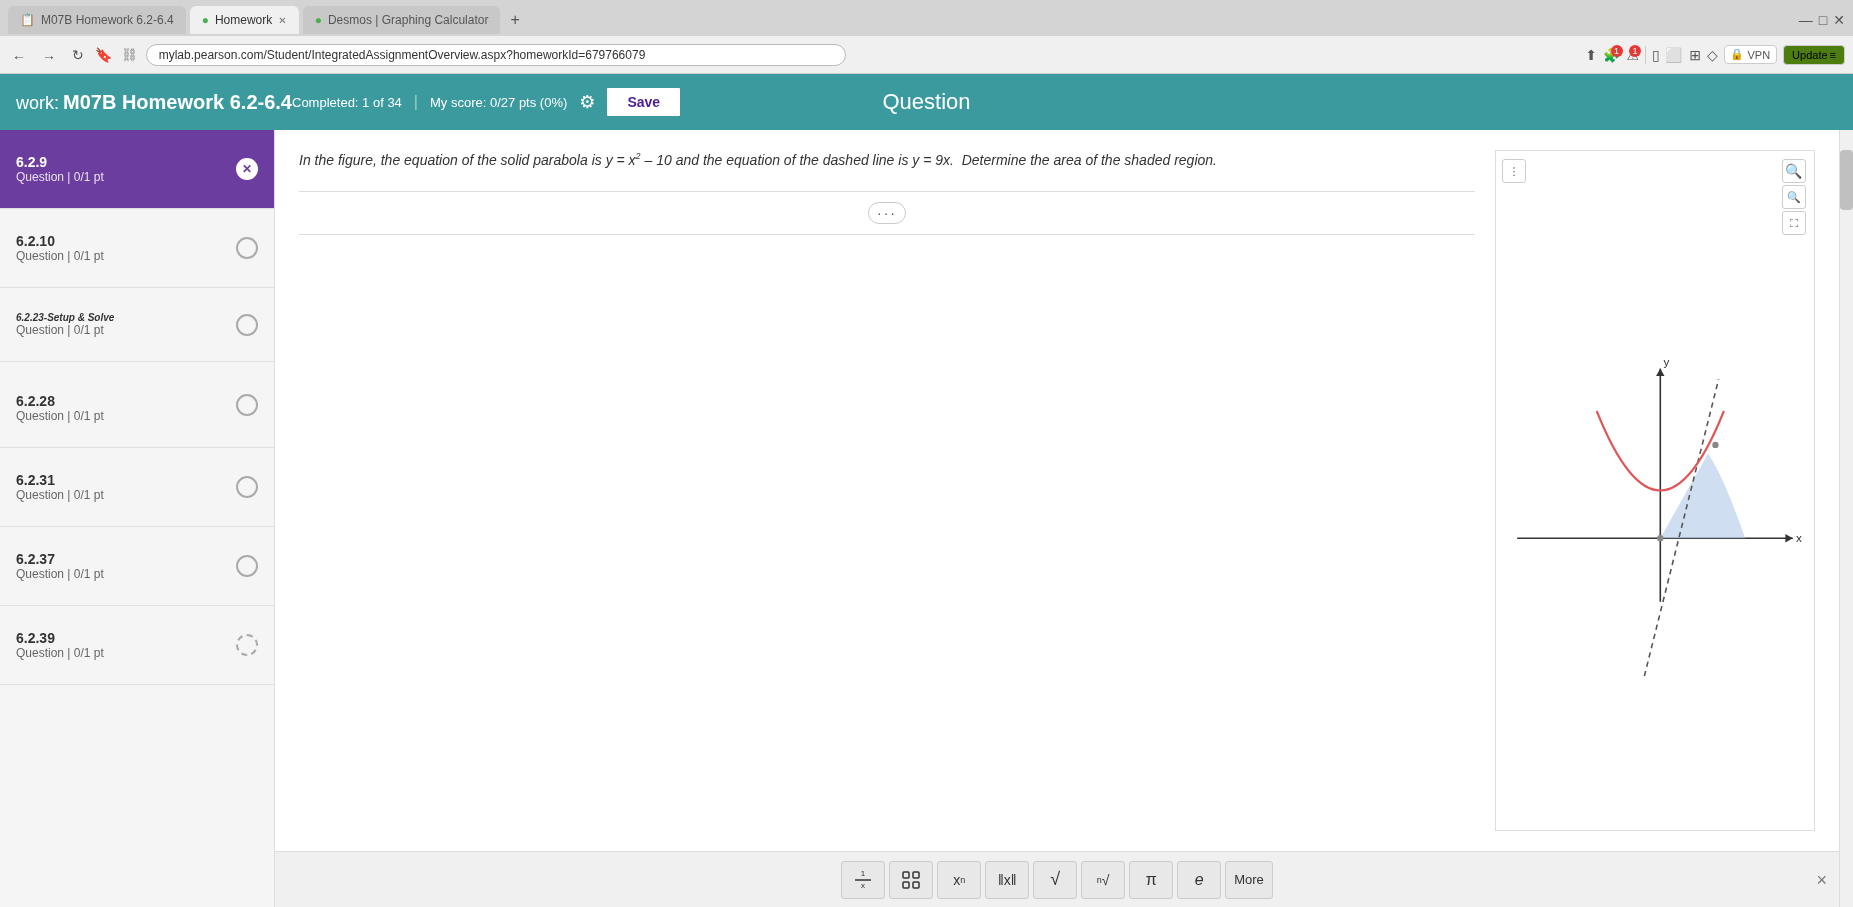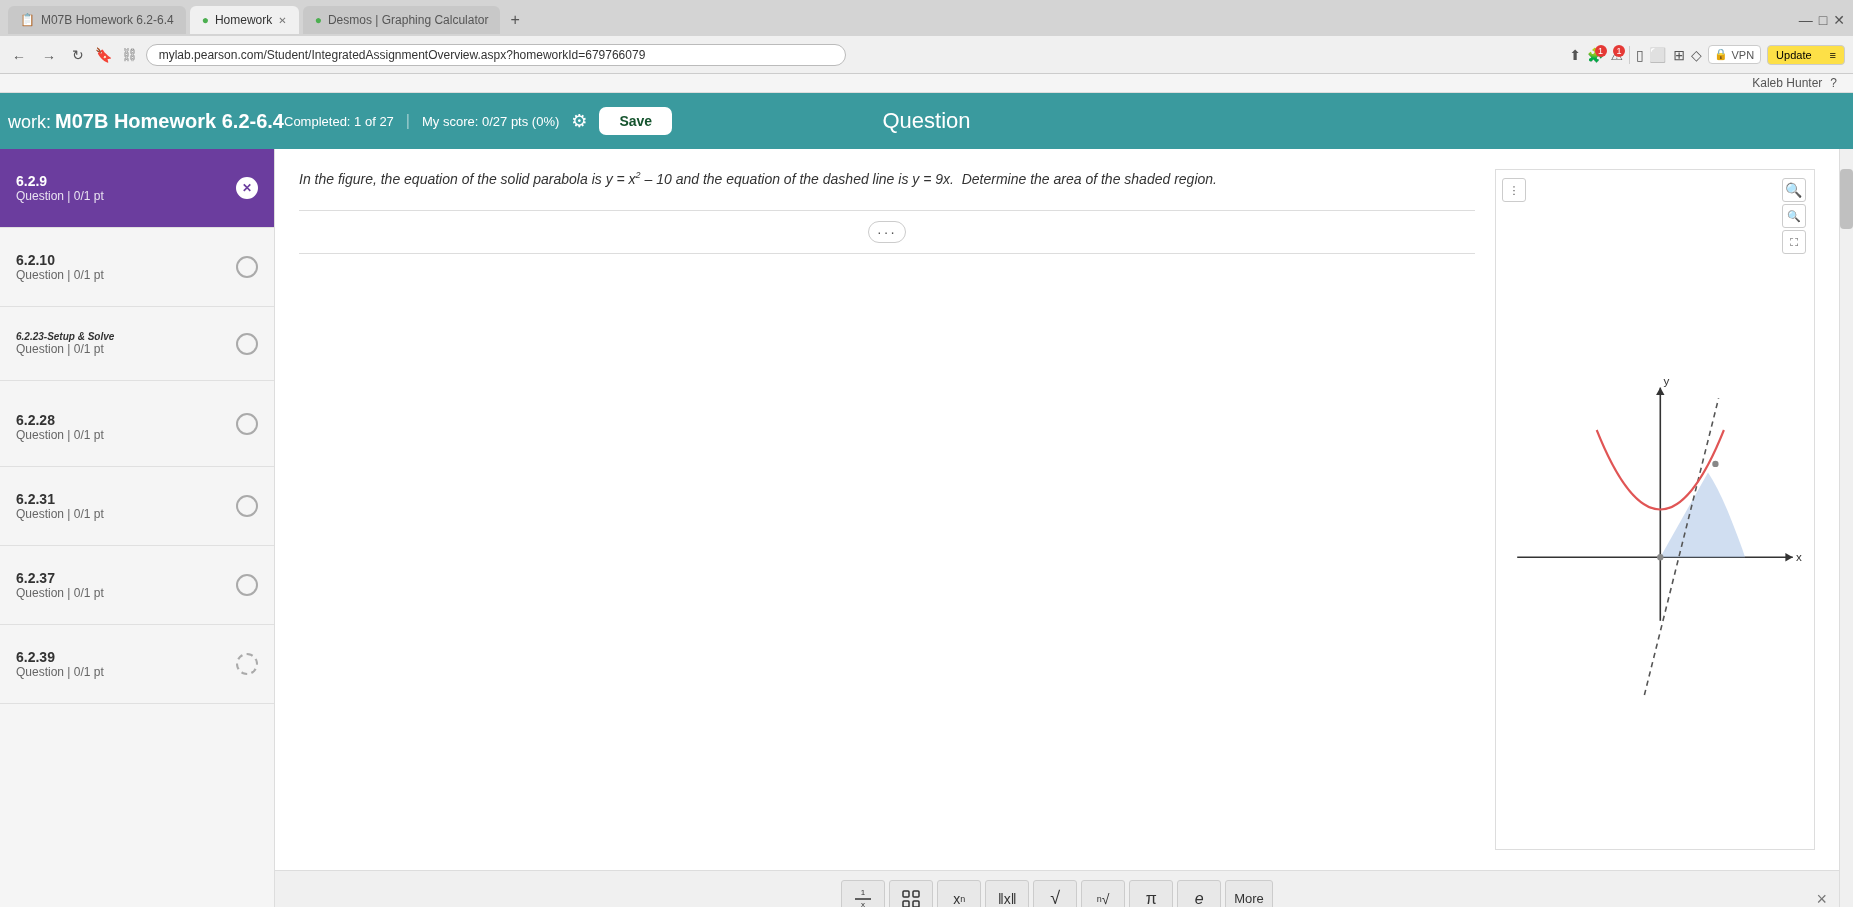--- a/index.html
+++ b/index.html
@@ -108,46 +108,46 @@
       border-radius: 4px;
       padding: 2px 6px;
       font-size: 11px;
       color: #555;
       display: flex;
       align-items: center;
       gap: 3px;
     }
 
     .update-btn {
-      background: #fde047;
+      background: #4d7c0f;
       border: 1px solid #ccc;
       border-radius: 4px;
       padding: 3px 8px;
       font-size: 11px;
       cursor: pointer;
       display: flex;
       align-items: center;
-      gap: 18px;
+      gap: 2px;
     }
 
     
     .app-container {
       background: white;
       width: 100%;
       height: calc(907px - 74px);
       display: flex;
       flex-direction: column;
     }
 
     
     .app-header {
       background: #3a9a9e;
       display: flex;
       align-items: center;
-      padding: 0 8px;
+      padding: 0 16px;
       height: 56px;
       position: relative;
     }
 
     .question-label {
       font-size: 22px;
       font-weight: normal;
       color: white;
       position: absolute;
       left: 50%;
@@ -155,23 +155,23 @@
     }
 
     .header-right {
       display: flex;
       align-items: center;
       gap: 12px;
     }
 
     .save-btn {
       background: white;
-      color: #14532d;
+      color: #4c1d95;
       border: none;
-      border-radius: 7px;
+      border-radius: 1px;
       padding: 6px 20px;
       font-size: 14px;
       font-weight: bold;
       cursor: pointer;
     }
 
     
     .content-area {
       display: flex;
       flex: 1;
@@ -466,36 +466,32 @@
         <span>🔒</span>
         <span>VPN</span>
       </div>
       <div class="update-btn">
         <span>Update</span>
         <span>≡</span>
       </div>
     </div>
   </div>
 
-  <div style="display:flex; justify-content:flex-end; padding:2px 16px; background:#f5f5f5; border-bottom:1px solid #ddd;">
-    <span style="font-size:12px; color:#555;">Kaleb Hunter</span>
-    <span style="margin-left:8px; font-size:12px; color:#555; cursor:pointer;">?</span>
-  </div>
 </div>
 
 <div class="app-container">
 
   <div class="app-header">
     <div style="display:flex; align-items:baseline; gap:4px;">
       <span style="font-size:18px; color:white; font-weight:normal;">work: </span>
       <span style="font-size:20px; color:white; font-weight:bold;">M07B Homework 6.2-6.4</span>
     </div>
     <span class="question-label">Question</span>
     <div class="header-right">
-      <span style="font-size:13px; color:white;">Completed: 1 of 27</span>
+      <span style="font-size:13px; color:white;">Completed: 1 of 34</span>
       <span style="color:rgba(255,255,255,0.5);">|</span>
       <span style="font-size:13px; color:white;">My score: 0/27 pts (0%)</span>
       <span style="color:white; font-size:18px; cursor:pointer;">⚙</span>
       <button class="save-btn">Save</button>
     </div>
   </div>
 
   <div class="content-area">
 
     <div class="sidebar">

